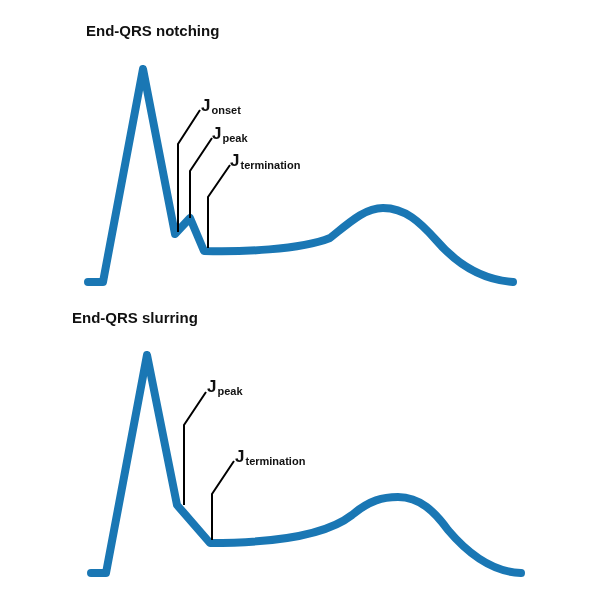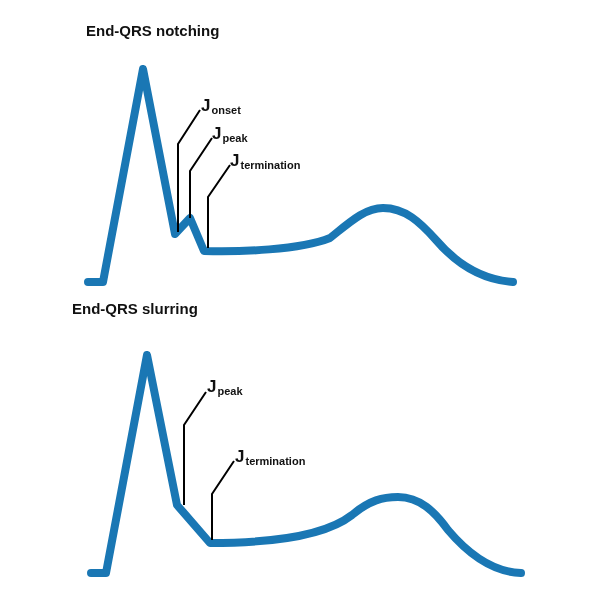--- a/index.html
+++ b/index.html
@@ -41,20 +41,20 @@
 <div class="jlabel" style="left:201px; top:97px;">
   <span class="j">J</span><span class="sub">onset</span>
 </div>
 <div class="jlabel" style="left:212px; top:125px;">
   <span class="j">J</span><span class="sub">peak</span>
 </div>
 <div class="jlabel" style="left:230px; top:152px;">
   <span class="j">J</span><span class="sub">termination</span>
 </div>
 
-<div class="panel-title" style="left:72px; top:300px;">End-QRS slurring</div>
+<div class="panel-title" style="left:72px; top:309px;">End-QRS slurring</div>
 
 <div class="jlabel" style="left:207px; top:378px;">
   <span class="j">J</span><span class="sub">peak</span>
 </div>
 <div class="jlabel" style="left:235px; top:448px;">
   <span class="j">J</span><span class="sub">termination</span>
 </div>
 
 </body></html>

